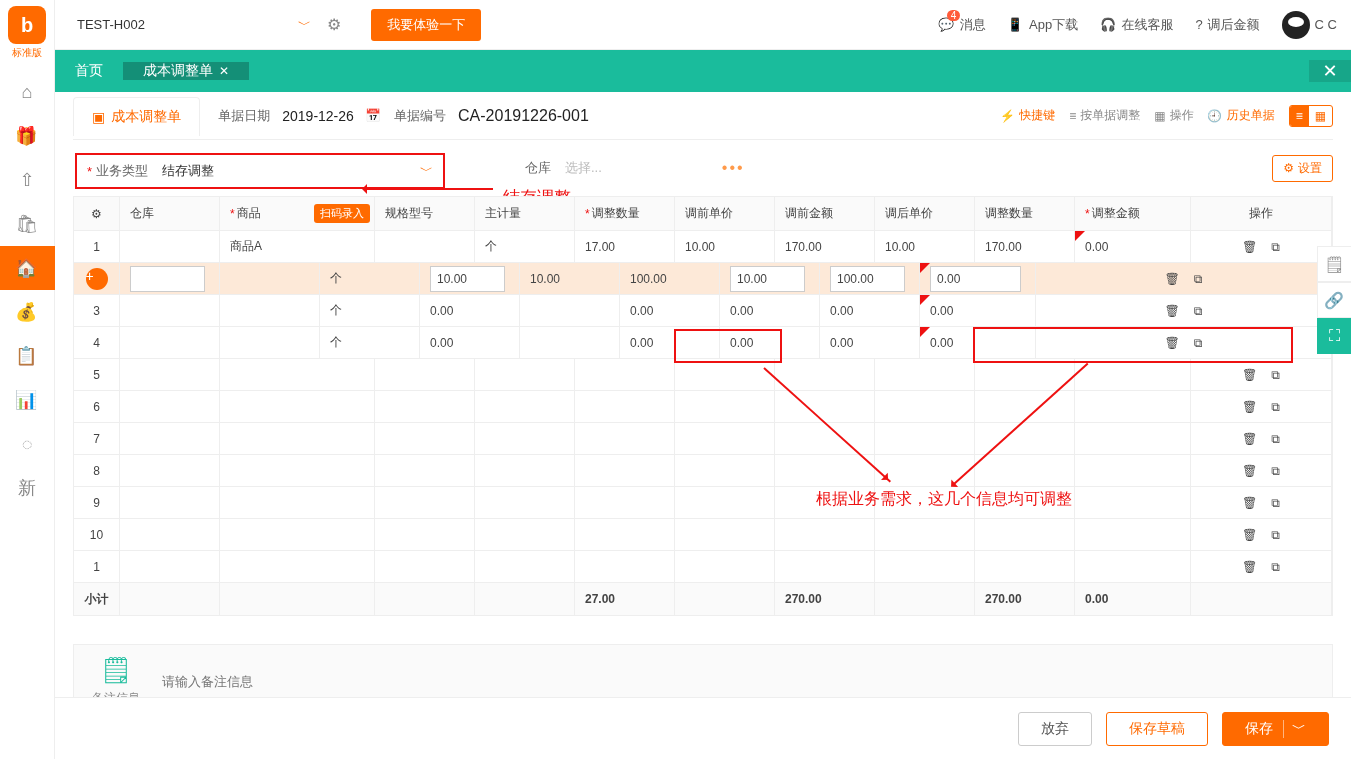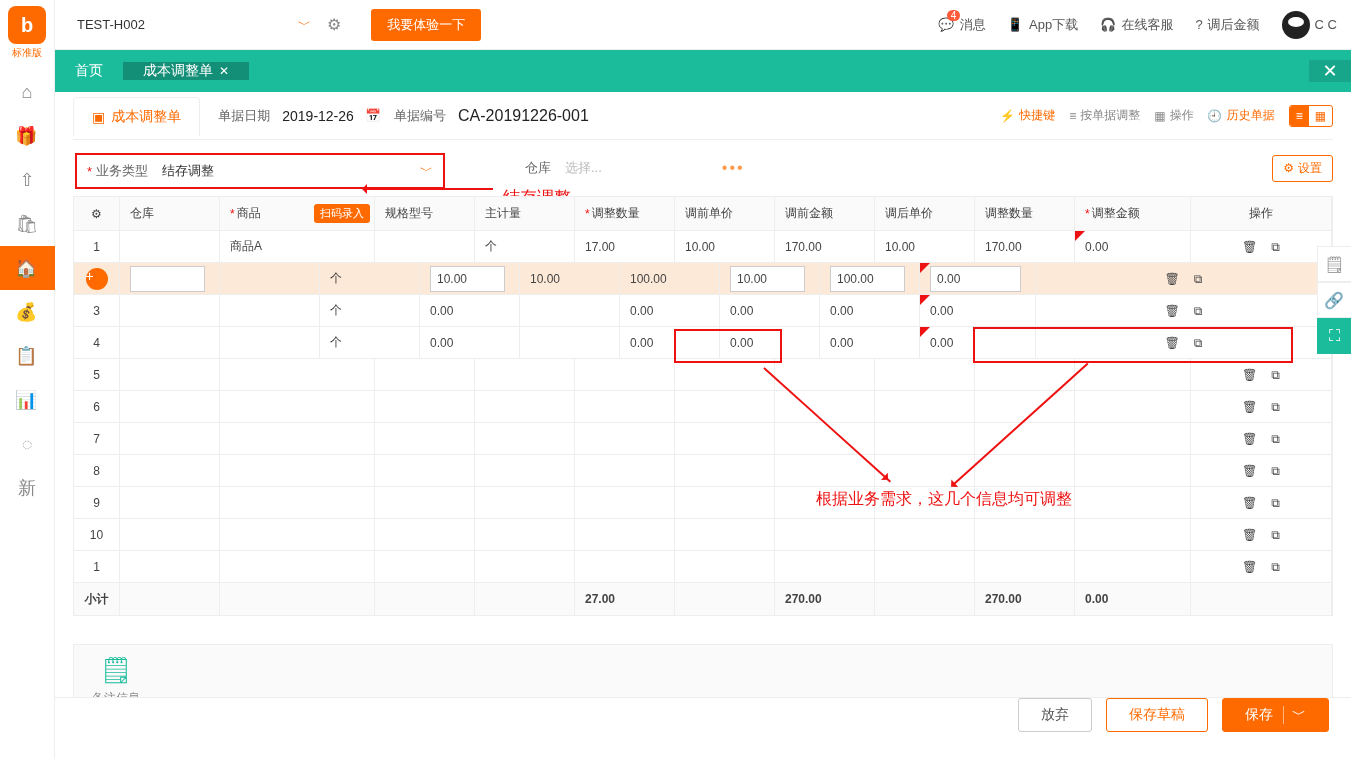--- a/index.html
+++ b/index.html
@@ -78,21 +78,21 @@
 .anno2{position:absolute;left:742px;top:292px;color:#e11;font-size:16px;white-space:nowrap}
 .arrow-line{position:absolute;background:#e11;transform-origin:left center;height:2px}
 .arrow-line::after{content:"";position:absolute;right:-2px;top:-4px;border:5px solid transparent;border-left-color:#e11}
 .al1{left:690px;top:170px;width:170px;transform:rotate(42deg)}
 .al2{left:880px;top:286px;width:180px;transform:rotate(-42deg)}
 .al2::after{left:-9px;right:auto;border-left-color:transparent;border-right-color:#e11}
 .remark{margin-top:28px;background:#fafafa;border:1px solid #eee;display:flex;align-items:center;height:74px;padding:0 18px;gap:22px}
 .remark .ic{color:#1abc9c;font-size:26px}
 .remark .lbl{color:#888;font-size:12px;margin-top:4px;text-align:center}
 .remark input{flex:1;border:none;background:transparent;font-size:13px;color:#555;outline:none}
-.footer{height:62px;border-top:1px solid #eee;display:flex;justify-content:flex-end;gap:14px;padding:0 22px}
+.footer{height:62px;border-top:1px solid #eee;display:flex;align-items:center;justify-content:flex-end;gap:14px;padding:0 22px}
 .btn{height:34px;padding:0 22px;border-radius:3px;font-size:14px;border:1px solid #ccc;background:#fff;color:#555}
 .btn.outline-o{border-color:#ff6a00;color:#ff6a00}
 .btn.primary{background:#ff6a00;border-color:#ff6a00;color:#fff;display:flex;align-items:center;gap:6px}
 .btn.primary .dd{border-left:1px solid rgba(255,255,255,.5);padding-left:8px;margin-left:4px}
 .right-rail{position:absolute;right:0;top:246px;width:34px;display:flex;flex-direction:column;gap:0}
 .right-rail div{width:34px;height:36px;display:flex;align-items:center;justify-content:center;border:1px solid #eee;border-right:none;background:#fff;color:#888;font-size:16px}
 .right-rail div.a{background:#1abc9c;color:#fff;border-color:#1abc9c}
 .row-flag{position:absolute;left:0;top:0;border:5px solid transparent;border-left-color:#e11;border-top-color:#e11}
 </style>
 </head>
@@ -457,20 +457,21 @@
         <div class="arrow-line al1"></div>
         <div class="arrow-line al2"></div>
         <div class="anno2">根据业务需求，这几个信息均可调整</div>
       </div>
 
       <div class="remark">
         <div style="text-align:center">
           <div class="ic">🗒</div>
           <div class="lbl">备注信息</div>
         </div>
+        <input placeholder="请输入备注信息" style="">
       </div>
     </div>
 
     <div class="footer">
       <button class="btn">放弃</button>
       <button class="btn outline-o">保存草稿</button>
       <button class="btn primary">
           <span>保存</span>
           <span class="dd">﹀</span>
         </button>

